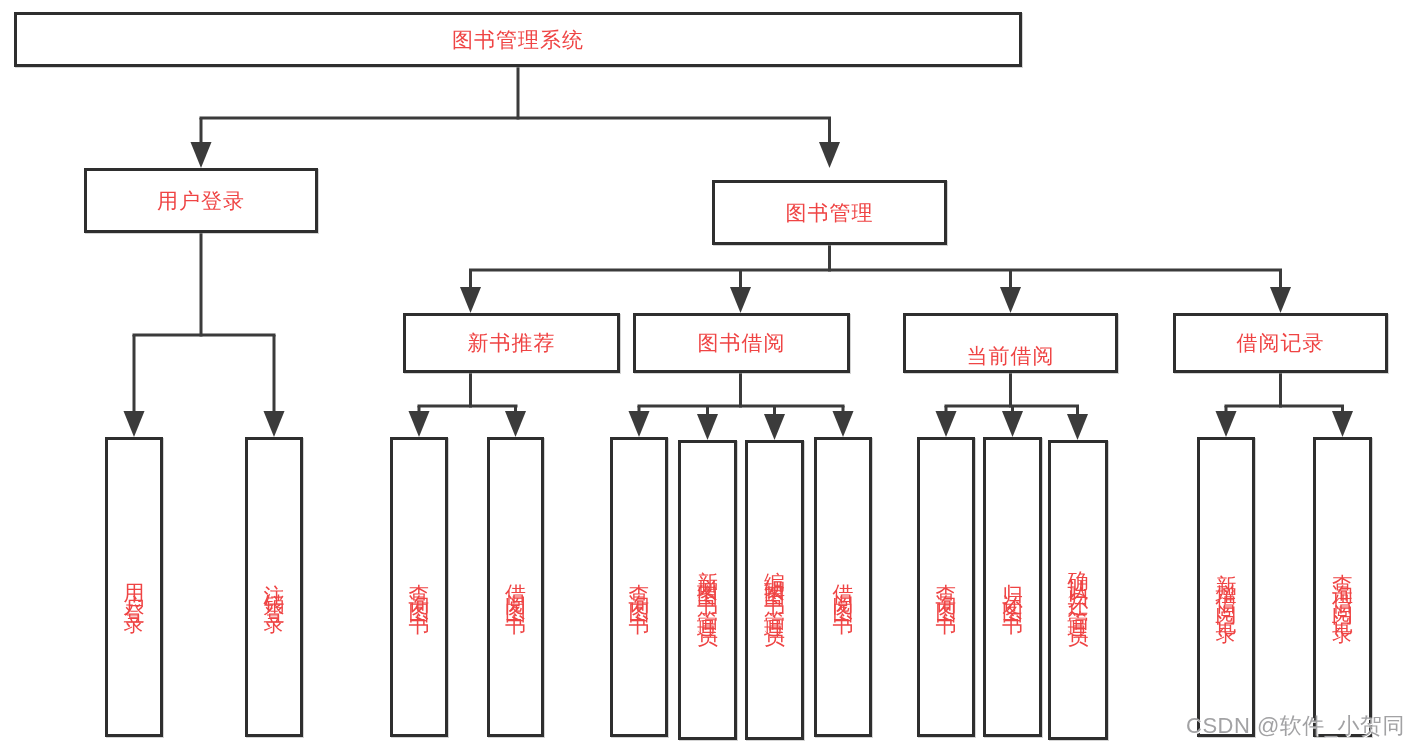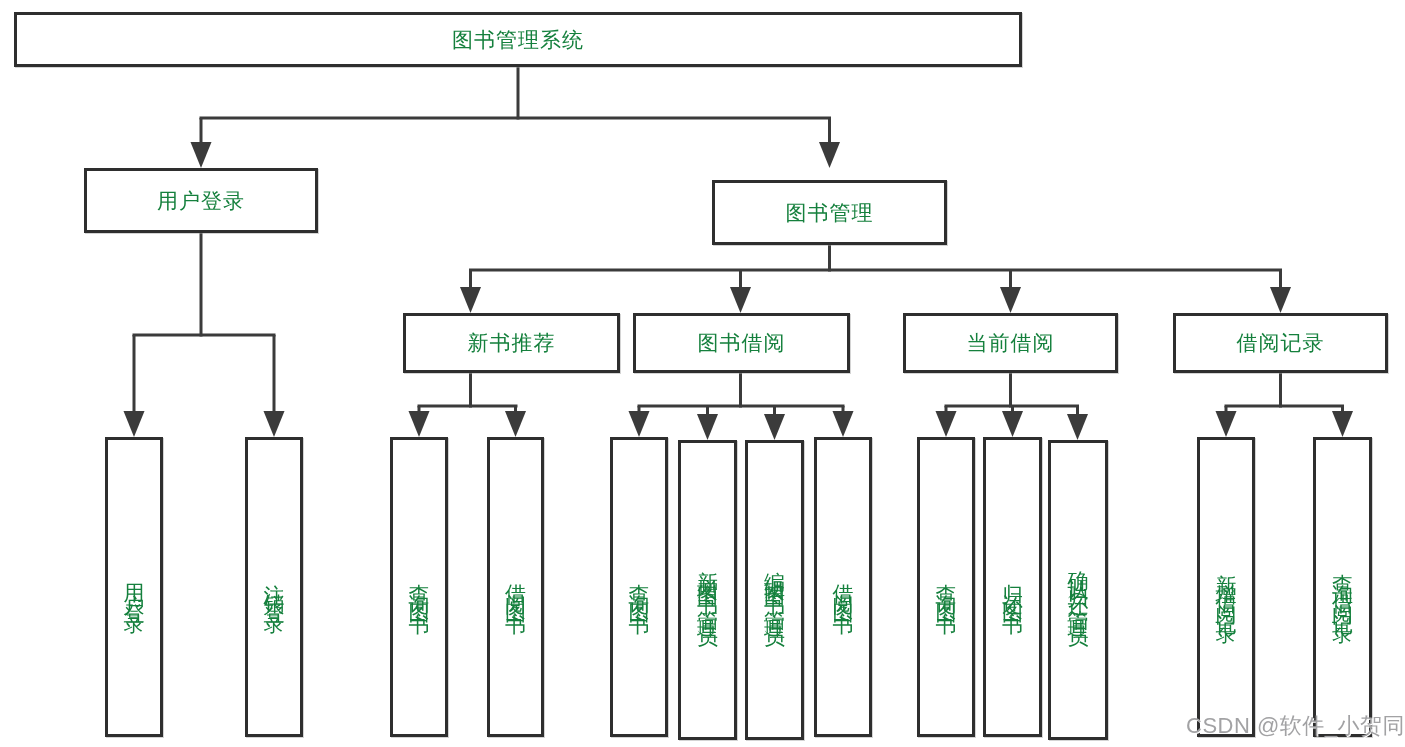--- a/index.html
+++ b/index.html
@@ -24,21 +24,21 @@
     display: flex;
     align-items: center;
     justify-content: center;
     color: #333333;
     box-shadow: 1px 1px 0 rgba(160,160,160,0.45);
   }
   .node .node-label {
     font-size: 21px;
     letter-spacing: 1px;
     white-space: nowrap;
-    color: #15803d;
+    color: #ef4444;
   }
   .node.v .node-label {
     writing-mode: vertical-rl;
     text-orientation: mixed;
     letter-spacing: 10px;
     white-space: normal;
   }
   .node.v.tight .node-label {
     letter-spacing: 8px;
   }
@@ -127,21 +127,21 @@
       </div>
       <div class="node v" style="left: 245px; top: 437px; width: 58px; height: 300px;">
         <span class="node-label">注销登录</span>
       </div>
       <div class="node" style="left: 363px; top: 313px; width: 217px; height: 60px; margin-left: 40px;">
         <span class="node-label">新书推荐</span>
       </div>
       <div class="node" style="left: 633px; top: 313px; width: 217px; height: 60px; justify-content: center;">
         <span class="node-label">图书借阅</span>
       </div>
-      <div class="node" style="left: 903px; top: 313px; width: 215px; height: 60px;">
+      <div class="node" style="left: 903px; top: 313px; width: 215px; height: 60px; align-items: flex-end;">
         <span class="node-label">当前借阅</span>
       </div>
       <div class="node" style="left: 1173px; top: 313px; width: 215px; height: 60px;">
         <span class="node-label">借阅记录</span>
       </div>
       <div class="node v" style="left: 390px; top: 437px; width: 58px; height: 300px;">
         <span class="node-label">查询图书</span>
       </div>
       <div class="node v" style="left: 487px; top: 437px; width: 57px; height: 300px;">
         <span class="node-label">借阅图书</span>

